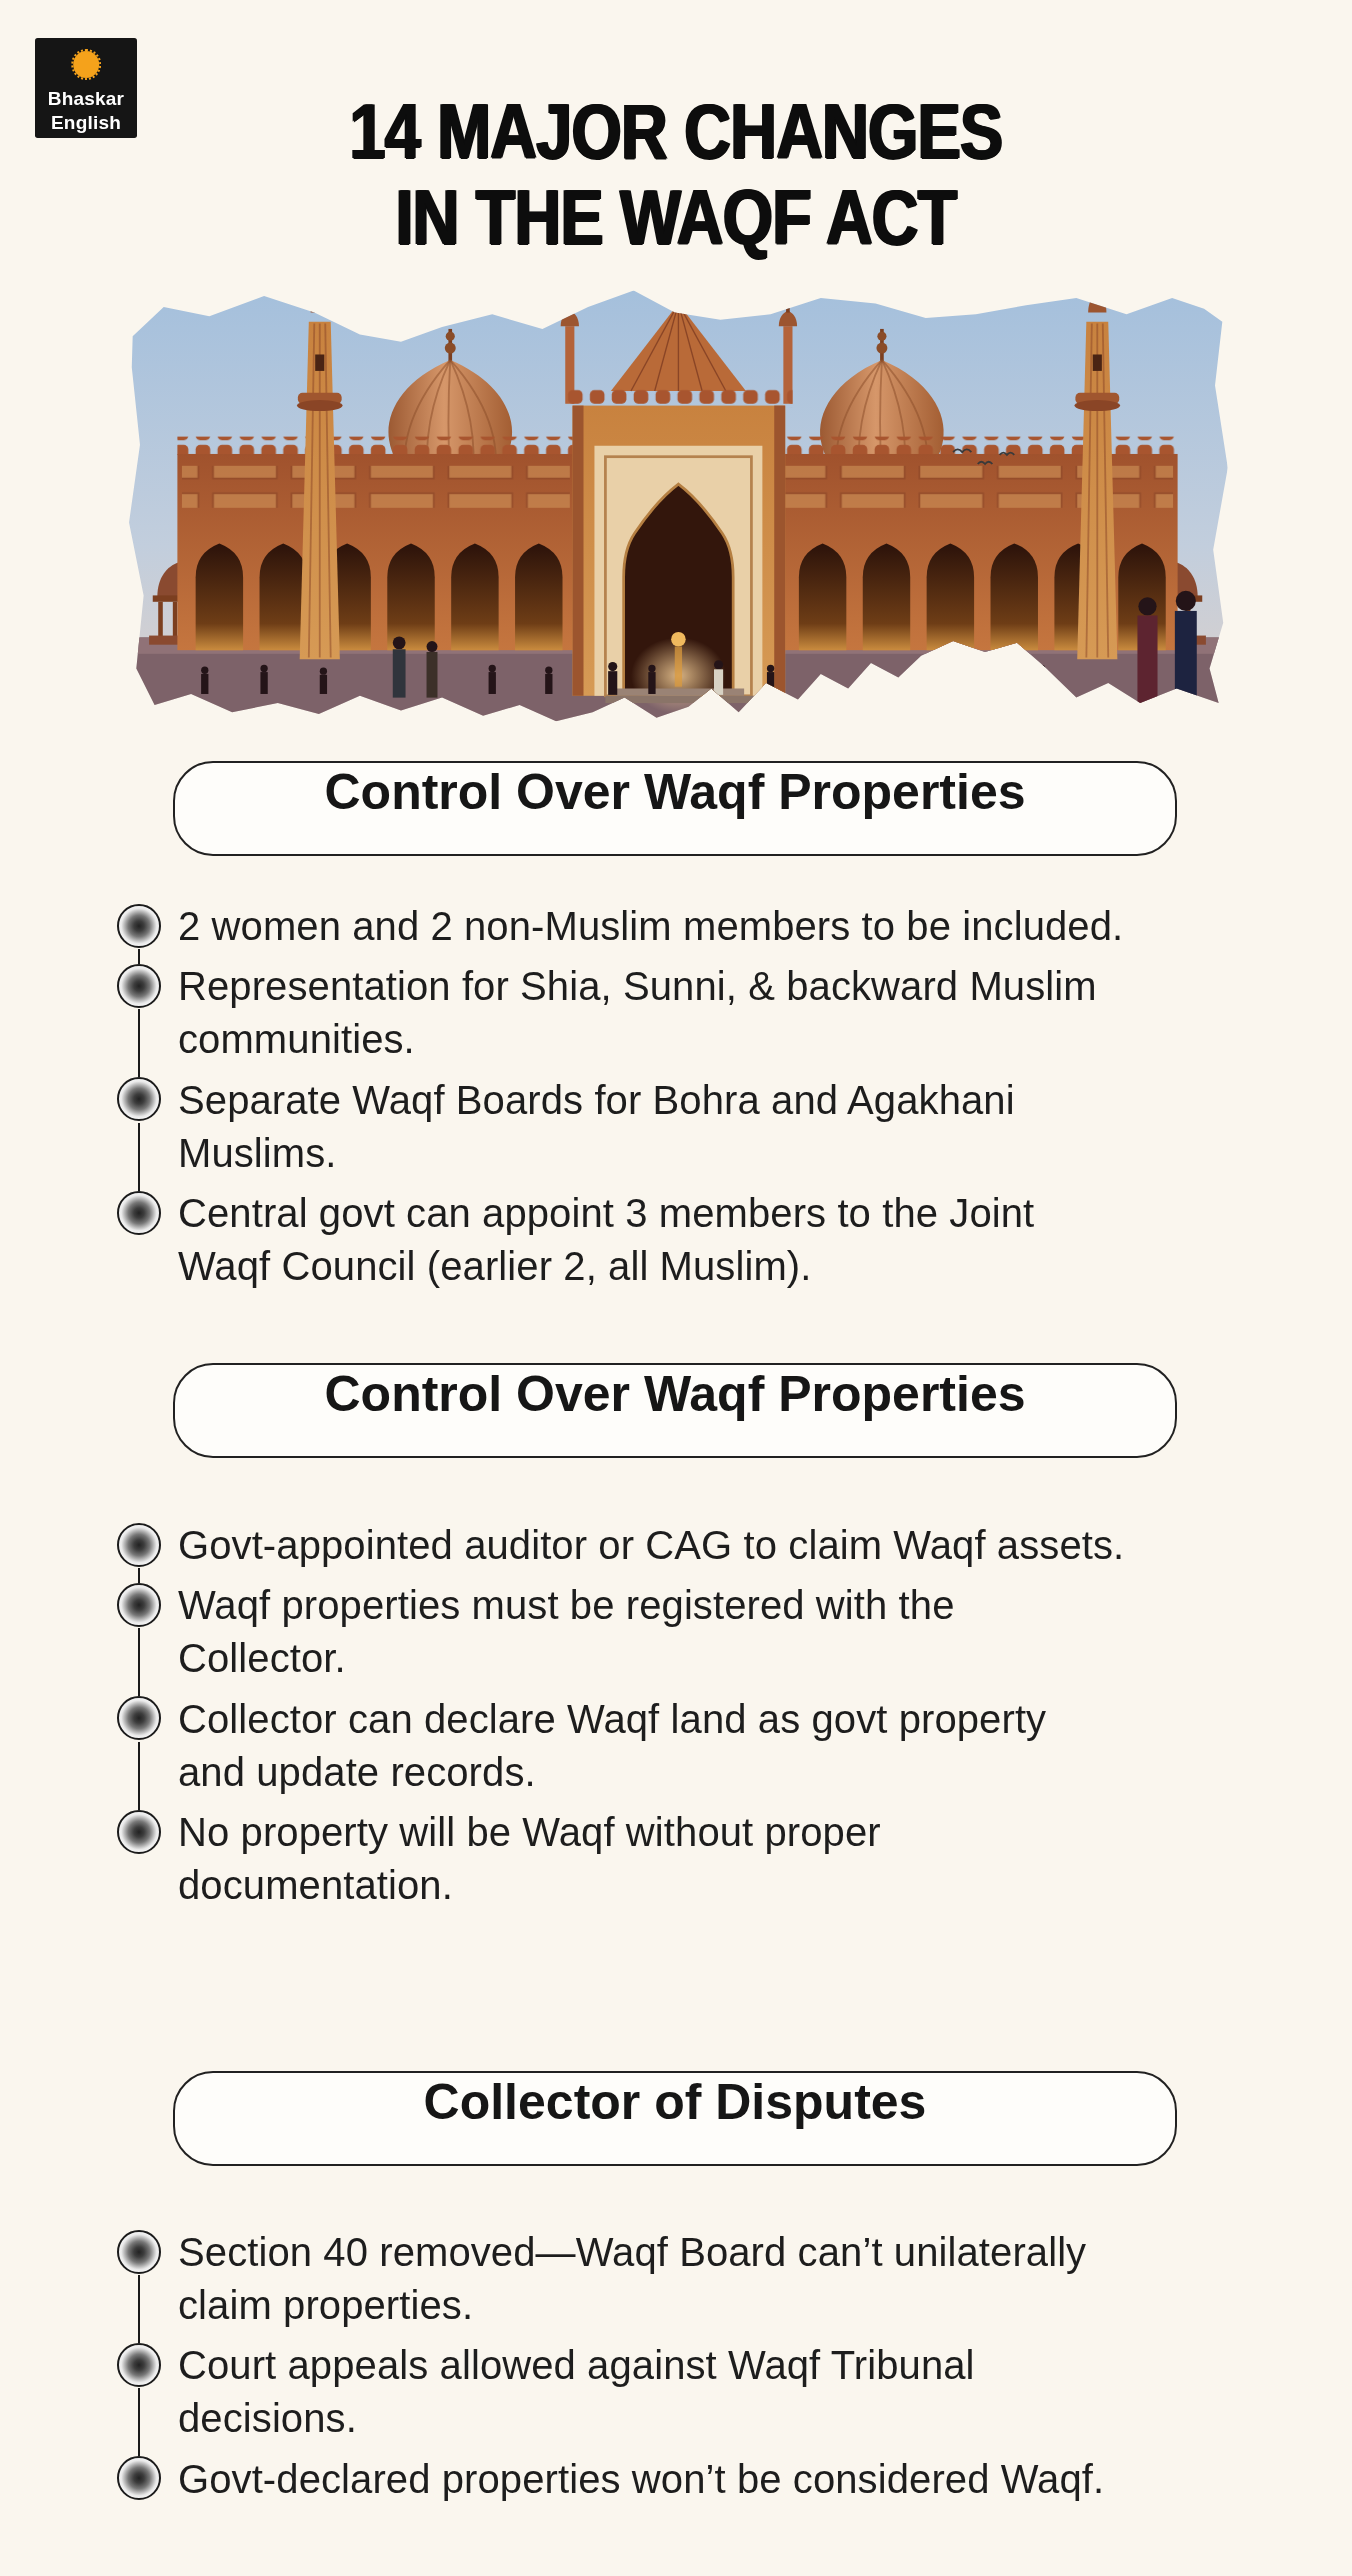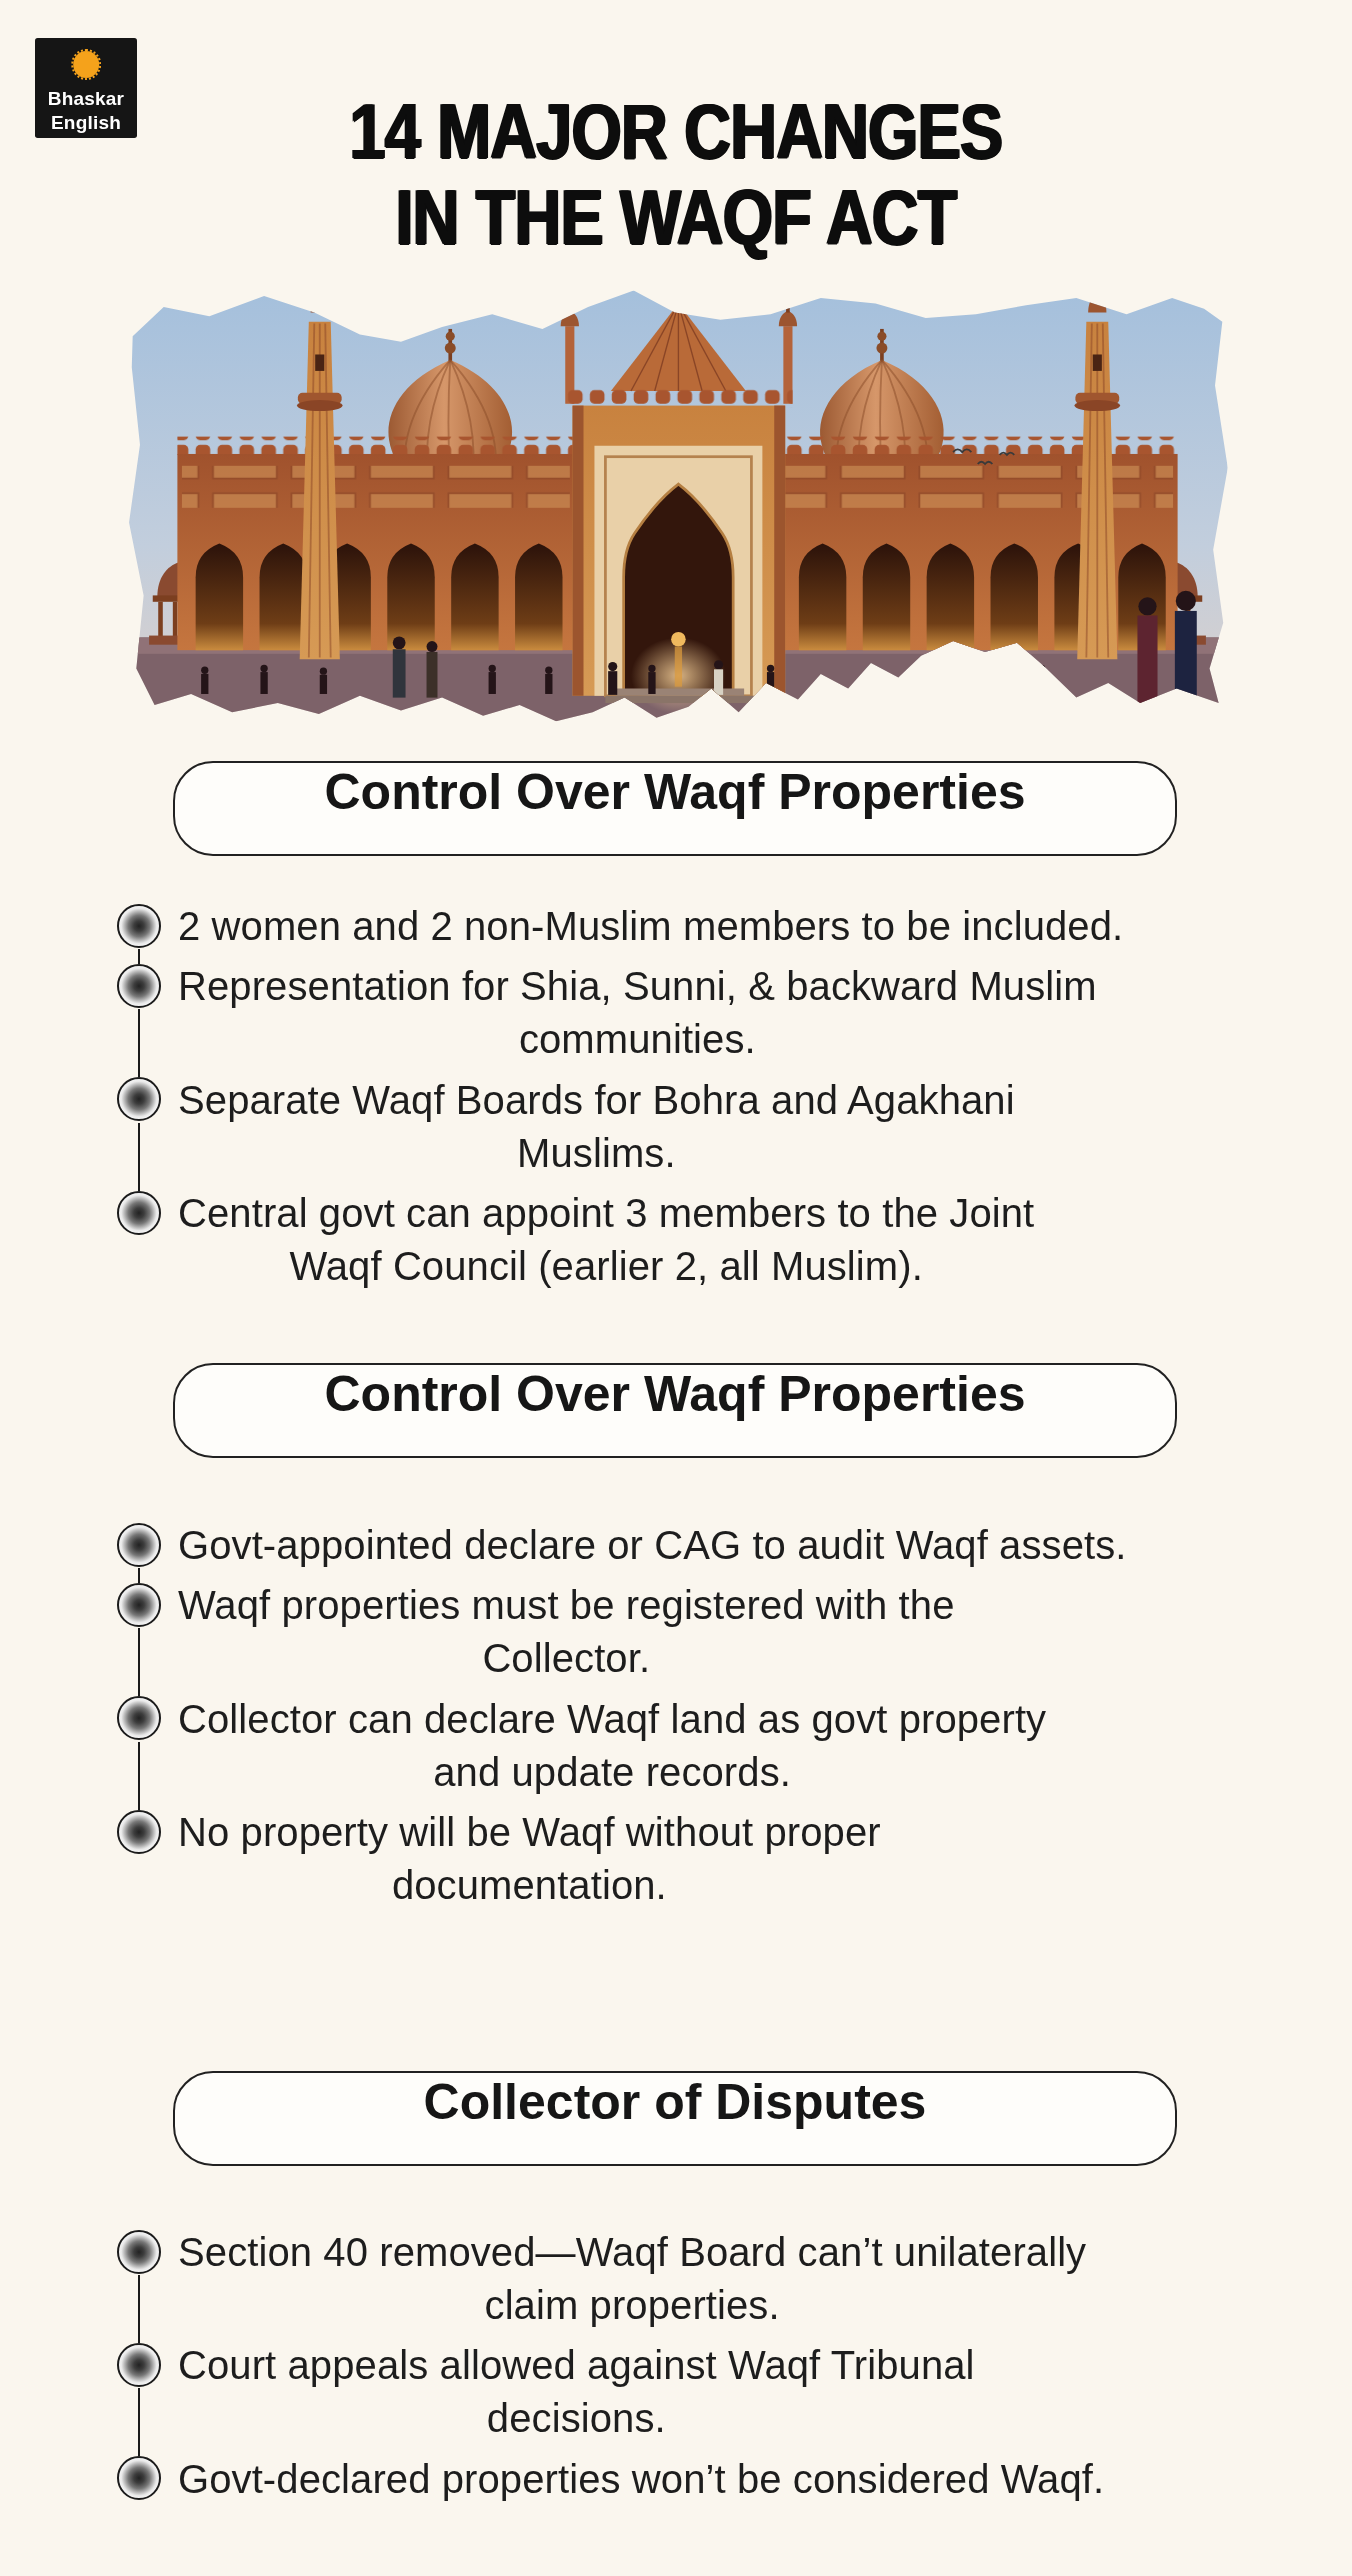--- a/index.html
+++ b/index.html
@@ -60,21 +60,21 @@
     border:2.7px solid #1b1b1b;border-radius:50%;
     background:radial-gradient(circle at 50% 50%, #222 0%, #3d3d3d 18%, #777 38%, #e9e9e9 62%, #ffffff 78%);
   }
   .link{
     position:absolute;left:21px;width:2.3px;background:#1a1a1a;
     top:49px;bottom:-11px;
   }
   .link.from-top{top:-11px;}
   .itext{
     font-size:40px;line-height:53px;color:#1d1d1d;
-    white-space:pre-line;max-width:1138px;letter-spacing:0.1px;text-align:center;
+    white-space:pre-line;max-width:1138px;letter-spacing:0.1px;
   }
 </style>
 </head>
 <body>
 
 <div class="canvas">
 
   <div class="logo">
     <span class="sun"></span>
     <span class="l1">Bhaskar</span>
@@ -338,21 +338,21 @@
       </div>
       <div class="heading-box" style="top: 1363px;">
         <span>Control Over Waqf Properties</span>
       </div>
       <div class="list" style="top: 1519px;">
         <div class="item">
           <div class="mcell">
             <span class="dot"></span>
             <div class="link"></div>
           </div>
-          <div class="itext">Govt-appointed declare or CAG to audit Waqf assets.</div>
+          <div class="itext">Govt-appointed auditor or CAG to claim Waqf assets.</div>
         </div>
         <div class="item">
           <div class="mcell">
             <span class="dot"></span>
             <div class="link"></div>
           </div>
           <div class="itext">Waqf properties must be registered with the
 Collector.</div>
         </div>
         <div class="item">

